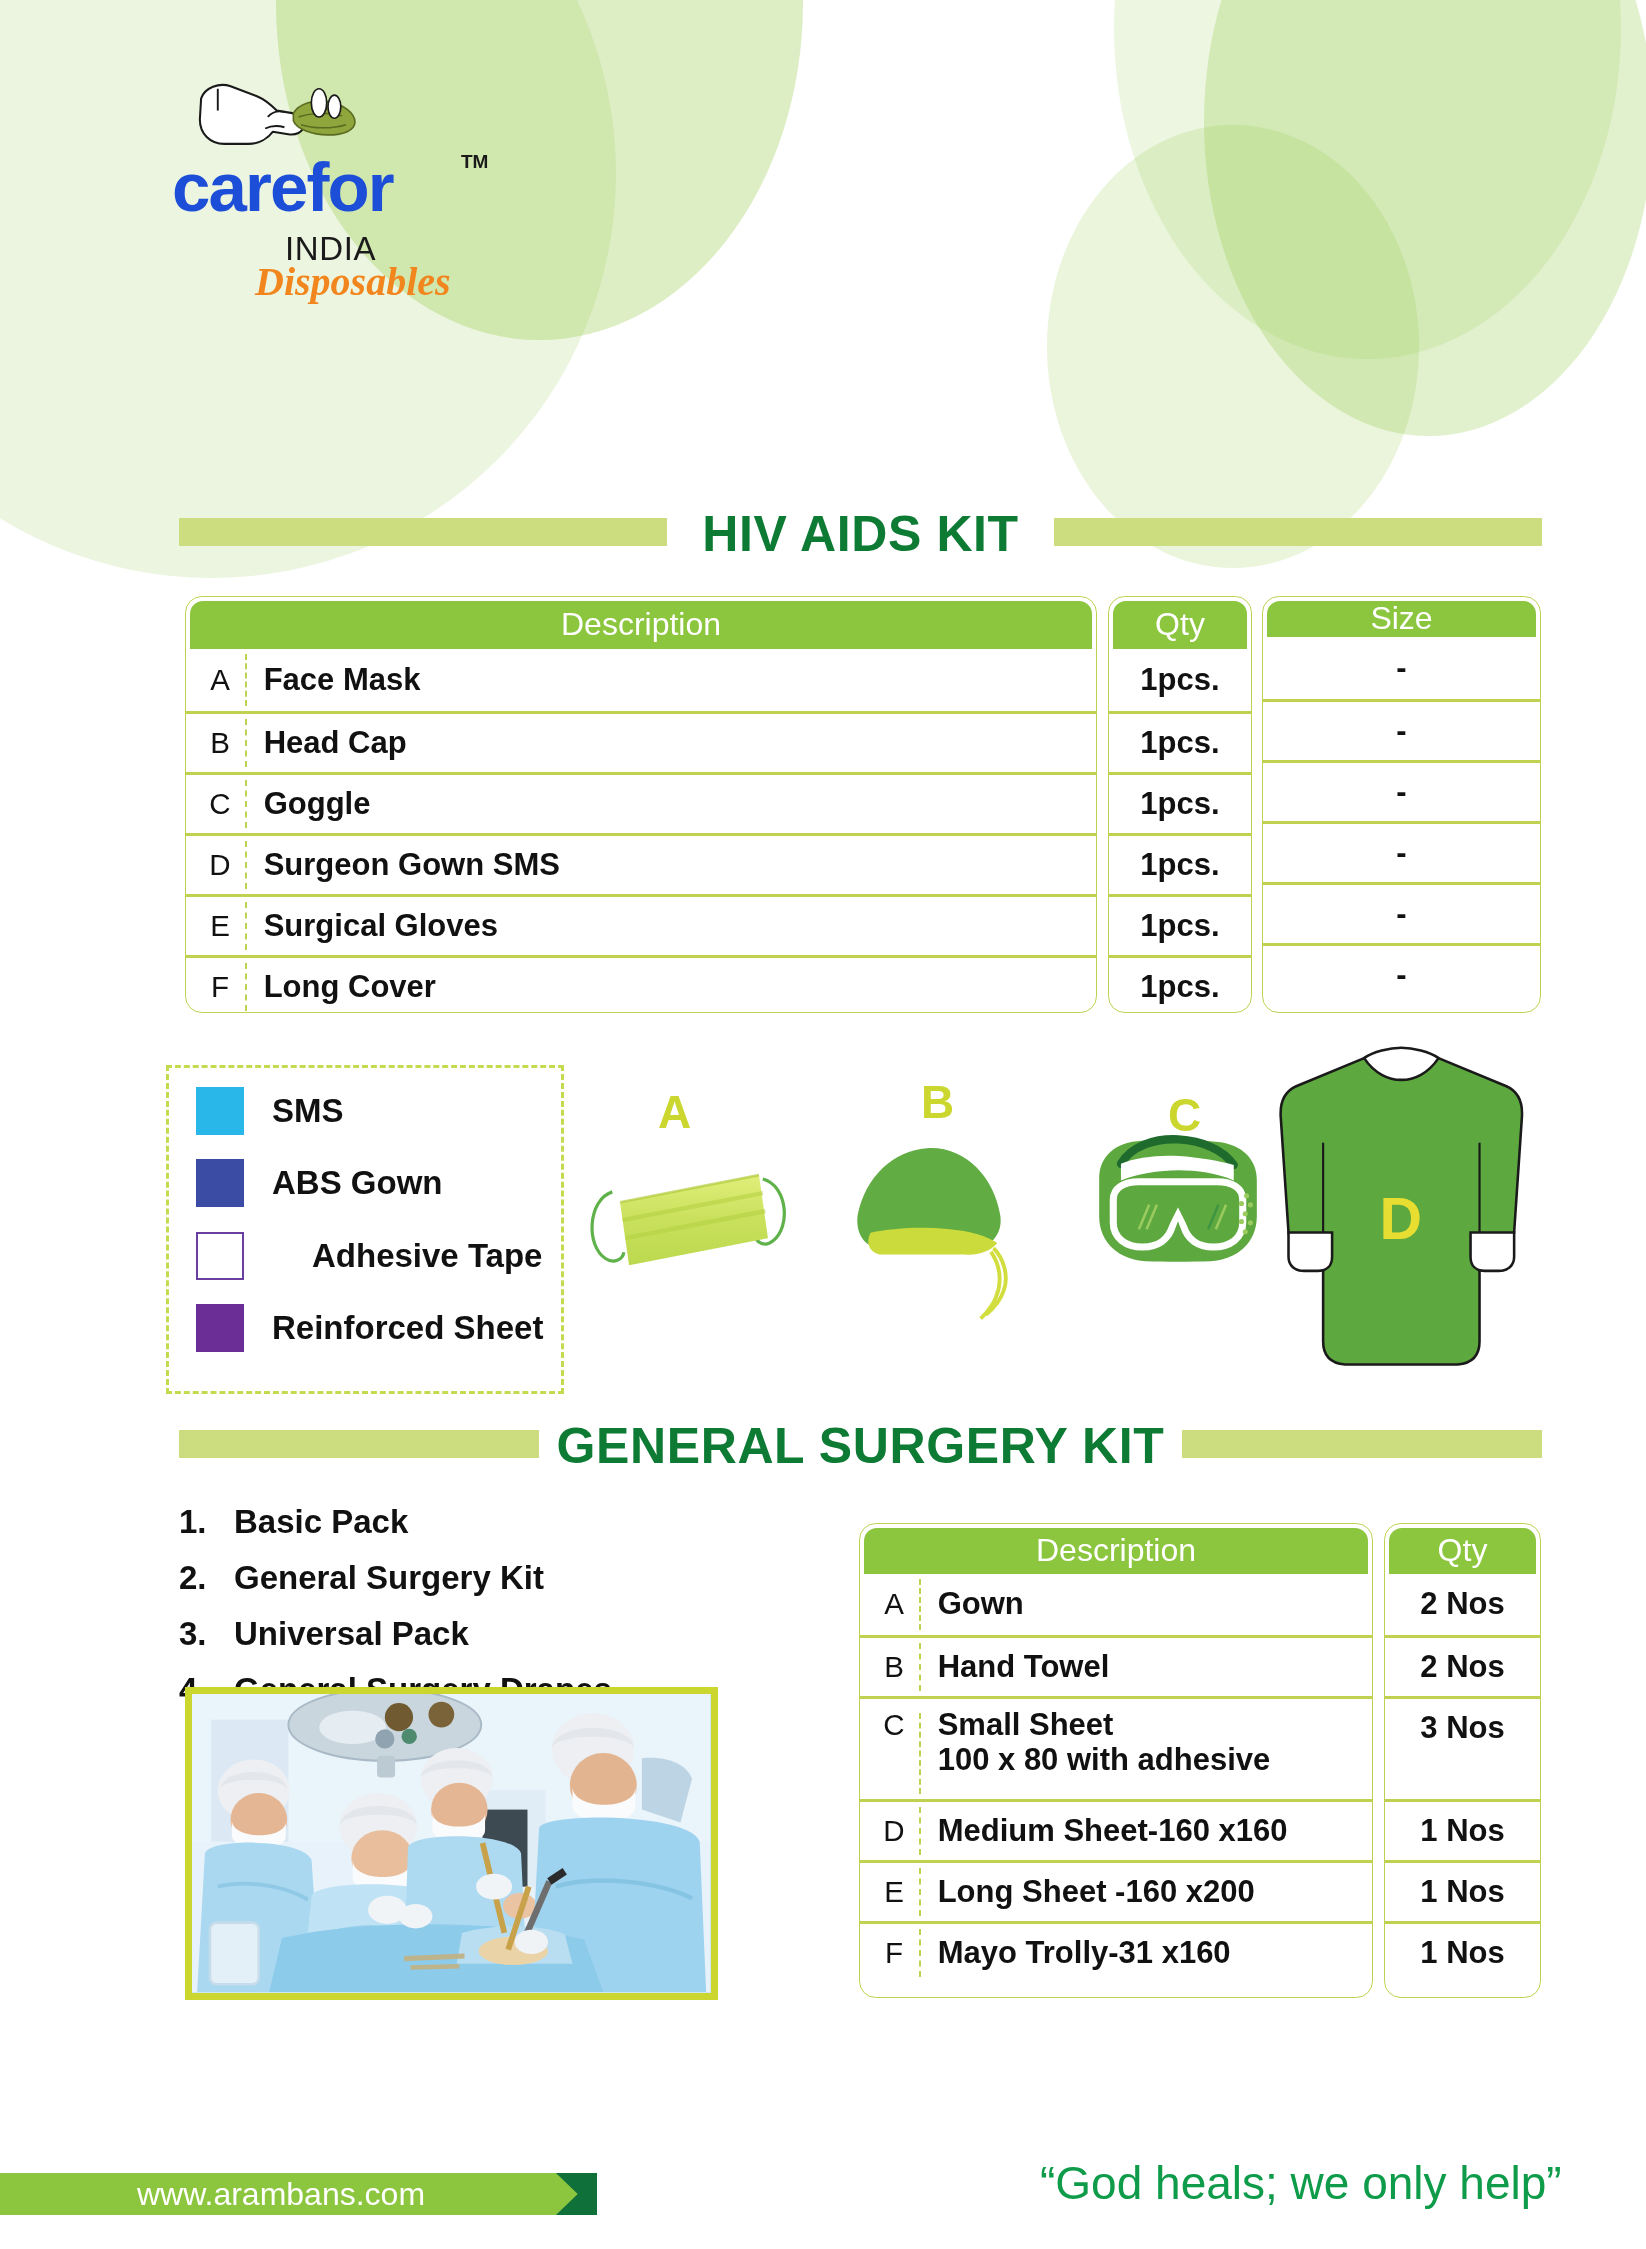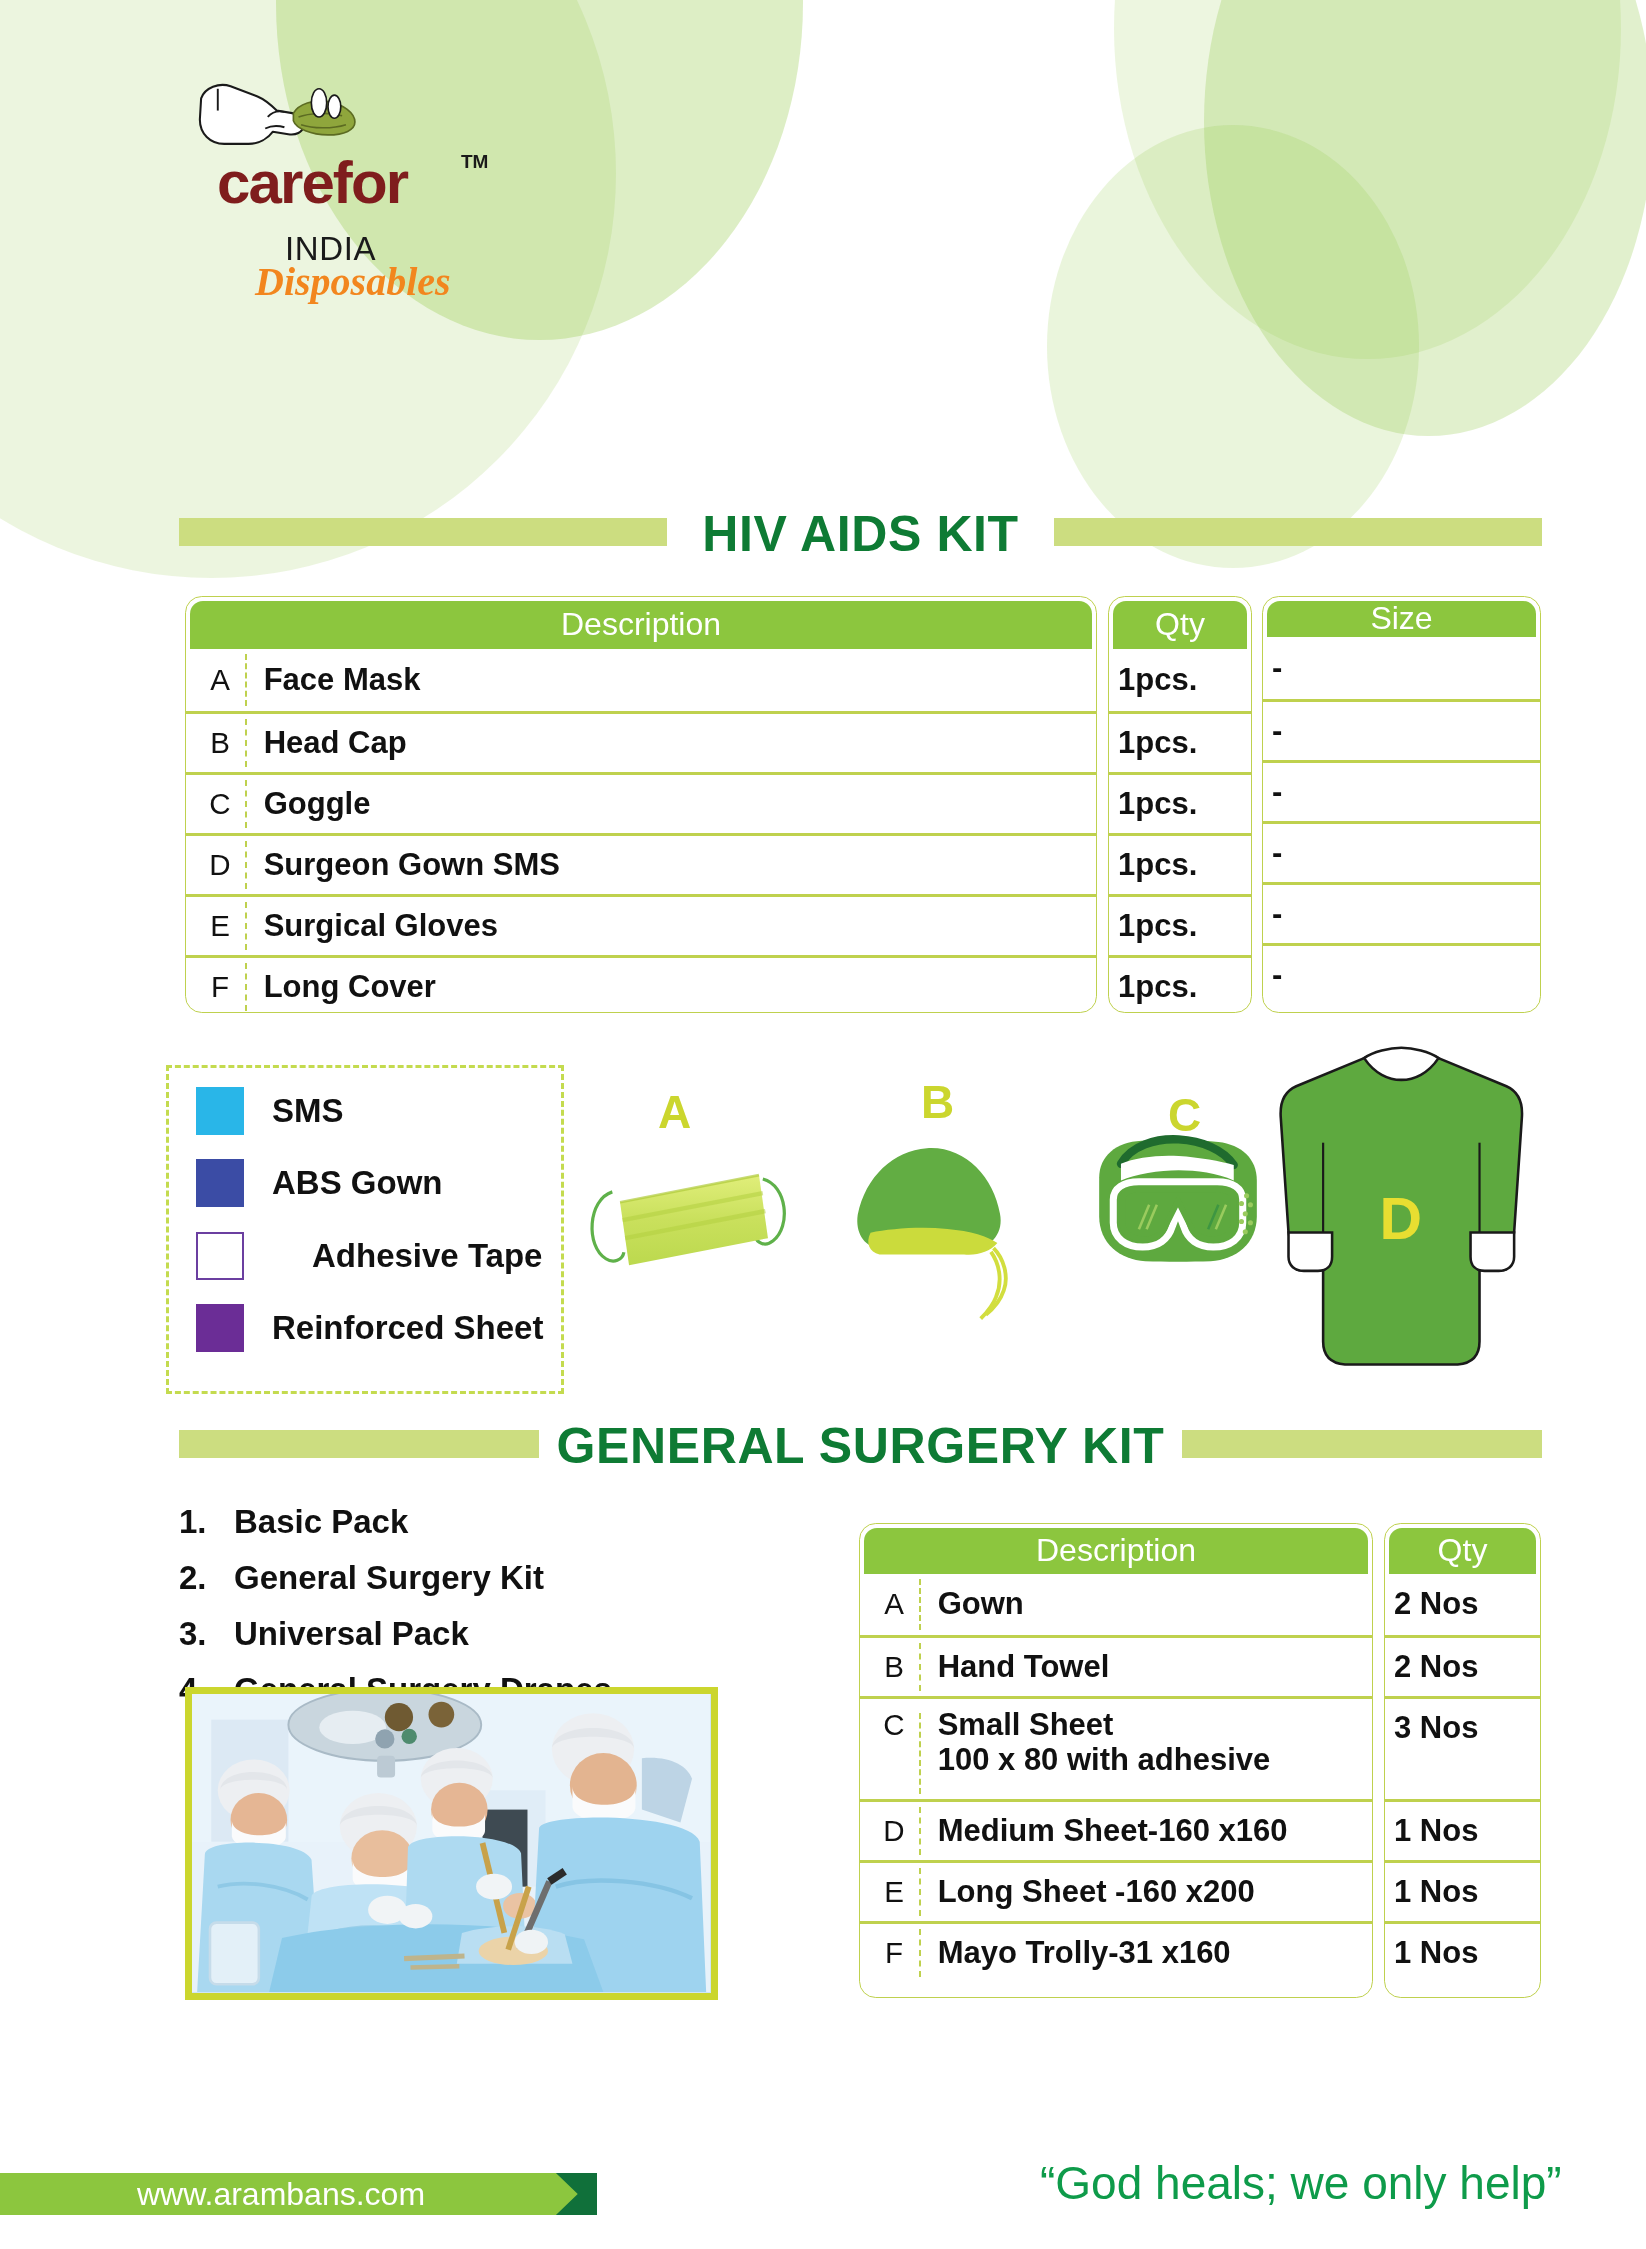--- a/index.html
+++ b/index.html
@@ -26,22 +26,22 @@
   .deco-c { left: 1114px;  top: -302px; width:  507px; height: 661px; background: rgba(141,198,63,0.16); }
   .deco-d { left: 1204px;  top: -193px; width:  449px; height:  629px; background: rgba(141,198,63,0.26); }
   .deco-e { left: 1047px;  top:  125px; width:  372px; height:  443px; background: rgba(141,198,63,0.18); }
 
   
   .logo { position: absolute; left: 172px; top: 77px; width: 334px; height: 231px; }
   .logo-hand { position: absolute; left: 24.4px; top: 0px; width: 173px; height: 87px; }
   .logo-word {
     position: absolute; left: 0; top: 76px; width: 308px;
     font-family: "Liberation Sans", sans-serif;
-    font-size: 60px; font-weight: 700; color: #7f1d1d;
-    letter-spacing: -1.9px; line-height: 1; margin-left: 45px;
+    font-size: 69px; font-weight: 700; color: #1d4ed8;
+    letter-spacing: -1.9px; line-height: 1;
   }
   .logo-tm {
     position: absolute; left: 289px; top: 74px;
     font-size: 19px; font-weight: 700; color: #1a1a1a;
   }
   .logo-india {
     position: absolute; left: 113px; top: 153px;
     font-size: 33px; font-weight: 400; color: #1a1a1a; letter-spacing: 0.6px;
   }
   .logo-disp {
@@ -101,21 +101,21 @@
     border-left: 2.6px dashed #BFD14E;
     margin: 5.1px 16.7px 5.1px 0;
   }
   .row-desc {
     flex: 1;
     font-family: "Liberation Sans Narrow", "Liberation Sans", sans-serif;
     font-size: 31px; font-weight: 700; color: #111;
     line-height: 1.12;
   }
   .cell-center {
-    width: 100%; 
+    width: 100%; text-align: center;
     font-family: "Liberation Sans Narrow", "Liberation Sans", sans-serif;
     font-size: 31px; font-weight: 700; color: #111;
   }
 
   
   .legend {
     position: absolute;
     border: 3.2px dashed #C4DB4F;
     background: #ffffff;
   }

